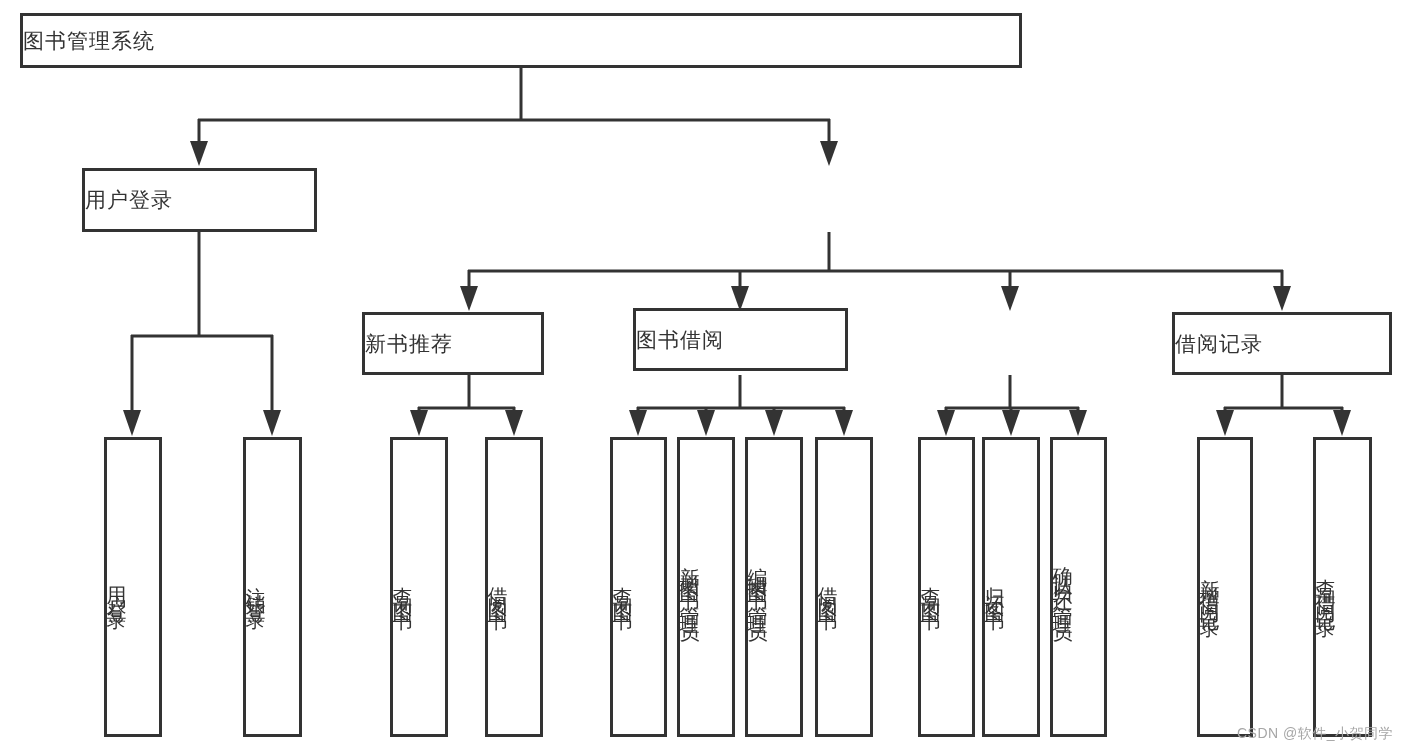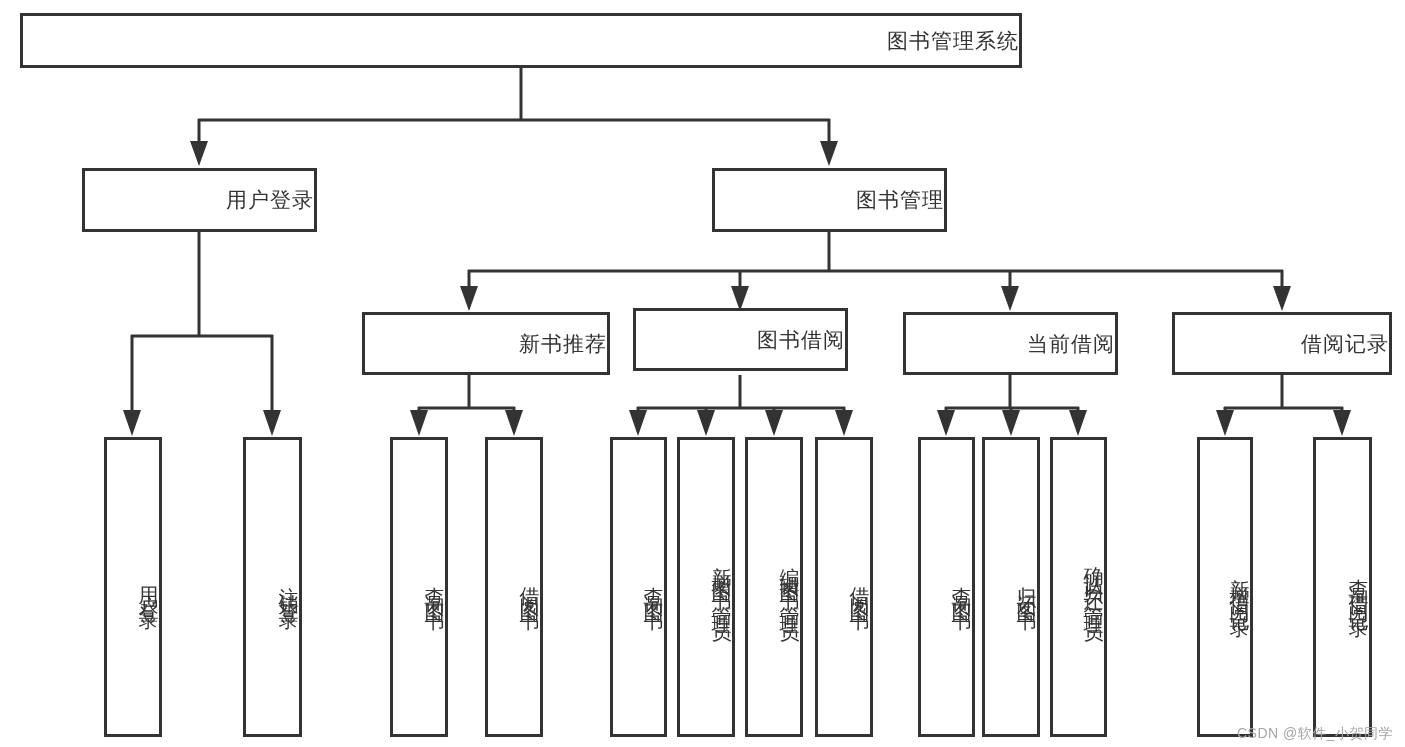--- a/index.html
+++ b/index.html
@@ -17,21 +17,21 @@
     overflow:hidden;
   }
   .connectors{position:absolute;left:0;top:0;z-index:1;}
   .box{
     position:absolute;
     box-sizing:border-box;
     background:var(--box-bg);
     border:3px solid var(--line);
     display:flex;
     align-items:center;
-    justify-content:flex-end;
+    justify-content:flex-start;
     z-index:2;
     color:var(--text);
   }
   .box .h-label{
     font-size:21px;
     letter-spacing:1px;
     white-space:nowrap;
   }
   .box.leaf .v-label{
     writing-mode:vertical-rl;
@@ -127,32 +127,26 @@
     </g>
   </svg>
 
   <div class="box" style="left:20px;top:13px;width:1002px;height:55px">
     <span class="h-label">图书管理系统</span>
   </div>
 
   <div class="box" style="left:82px;top:168px;width:235px;height:64px">
     <span class="h-label">用户登录</span>
   </div>
-  <div class="box" style="left:712px;top:168px;width:235px;height:64px">
-    <span class="h-label">图书管理</span>
-  </div>
 
-  <div class="box" style="left:362px;top:312px;width:248px;height:63px">
+  <div class="box" style="left:362px;top:312px;width:182px;height:63px">
     <span class="h-label">新书推荐</span>
   </div>
   <div class="box" style="left:633px;top:308px;width:215px;height:63px">
     <span class="h-label">图书借阅</span>
-  </div>
-  <div class="box" style="left:903px;top:312px;width:215px;height:63px">
-    <span class="h-label">当前借阅</span>
   </div>
   <div class="box" style="left:1172px;top:312px;width:220px;height:63px">
     <span class="h-label">借阅记录</span>
   </div>
 
   <div class="box leaf" style="left:104px;top:437px;width:58px;height:300px">
     <span class="v-label">用户登录</span>
   </div>
   <div class="box leaf" style="left:243px;top:437px;width:59px;height:300px">
     <span class="v-label">注销登录</span>

